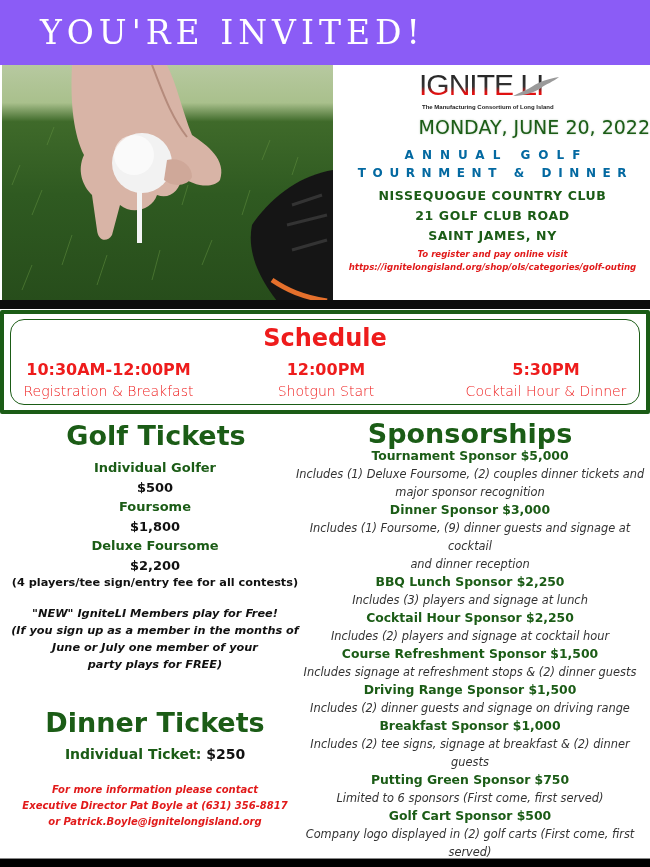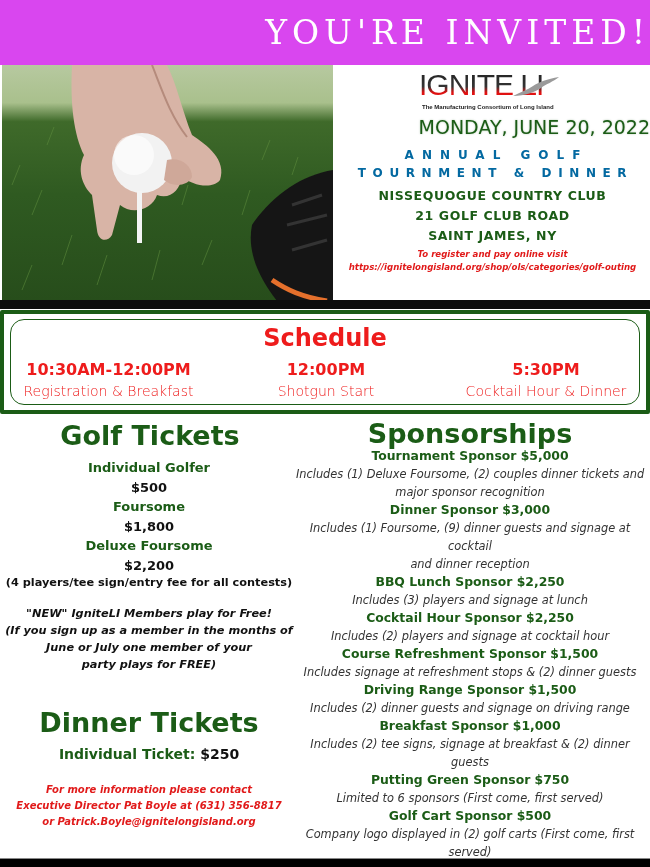--- a/index.html
+++ b/index.html
@@ -1,22 +1,22 @@
 <!DOCTYPE html>
 <html><head>
 <meta charset="utf-8">
 <style>
   * { box-sizing: border-box; margin: 0; padding: 0; }
   html, body { width: 650px; height: 867px; background: #ffffff; overflow: hidden; }
   body { font-family: "DejaVu Sans", sans-serif; position: relative; }
 
   .header-bar {
     position: absolute; left: 0; top: 0; width: 650px; height: 65px;
-    background: #d946ef; color: #ffffff;
-    display: flex; align-items: center; justify-content: flex-end;
+    background: #8b5cf6; color: #ffffff;
+    display: flex; align-items: center; justify-content: flex-start;
   }
   .header-bar h1 {
     font-family: "DejaVu Serif", serif; font-weight: normal;
     font-size: 33px; letter-spacing: 5px; margin-left: 40px;
   }
 
   .photo {
     position: absolute; left: 2px; top: 65px; width: 331px; height: 236px;
     overflow: hidden;
     background: linear-gradient(180deg, #b7c9a0 0%, #a9c08c 16%, #3f6a2a 24%, #2f5a21 55%, #274d1b 100%);
@@ -70,21 +70,21 @@
     border: 1px solid #1b5c16; border-radius: 14px;
   }
   .schedule-title {
     position: absolute; left: 0; right: 0; top: 4px; text-align: center;
     color: #ee1c1c; font-weight: bold; font-size: 24px;
   }
   .sched-item { position: absolute; top: 40px; text-align: center; }
   .sched-time { color: #ee1c1c; font-weight: bold; font-size: 16px; white-space: nowrap; }
   .sched-desc { color: #ee1c1c; font-size: 14px; margin-top: 4px; white-space: nowrap; font-weight: 300; }
 
-  .left-col { position: absolute; left: 4px; top: 414px; width: 290px; text-align: center; }
+  .left-col { position: absolute; left: 10px; top: 414px; width: 290px; text-align: center; }
   .section-title { color: #1b5c16; font-weight: bold; font-size: 27px; }
   .golf-title { margin-top: 6px; padding-left: 2px; }
   .ticket-label { color: #1b5c16; font-weight: bold; font-size: 13px; line-height: 19.5px; }
   .ticket-price { color: #111; font-weight: bold; font-size: 13px; line-height: 19.5px; }
   .ticket-list { margin-top: 7px; }
   .ticket-note { color: #111; font-weight: bold; font-size: 11.3px; line-height: 16px; }
   .member-note {
     color: #111; font-weight: bold; font-style: italic; font-size: 11.3px; line-height: 17px;
     margin-top: 14px;
   }

